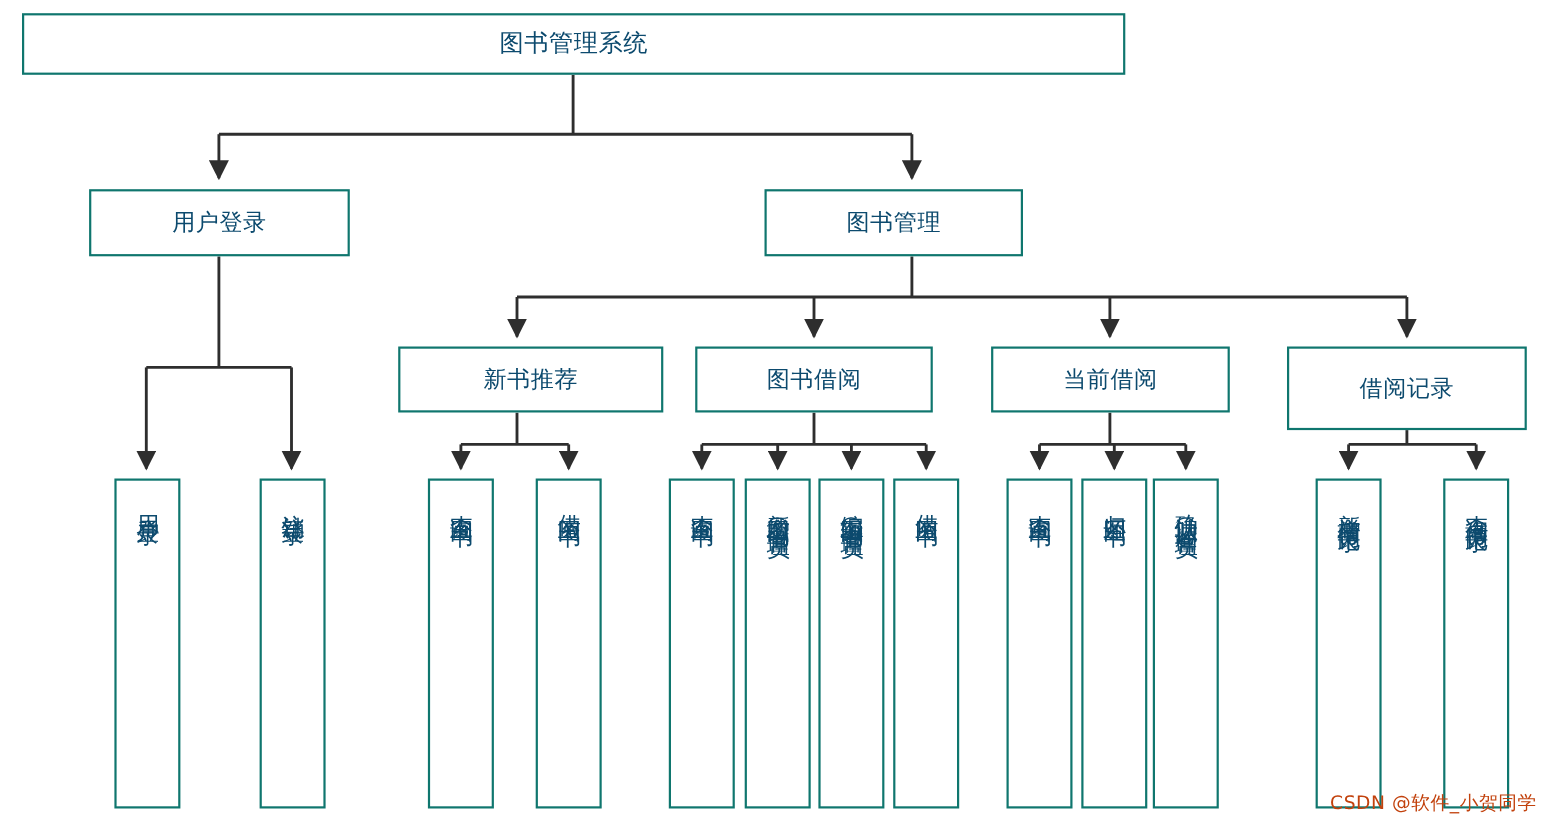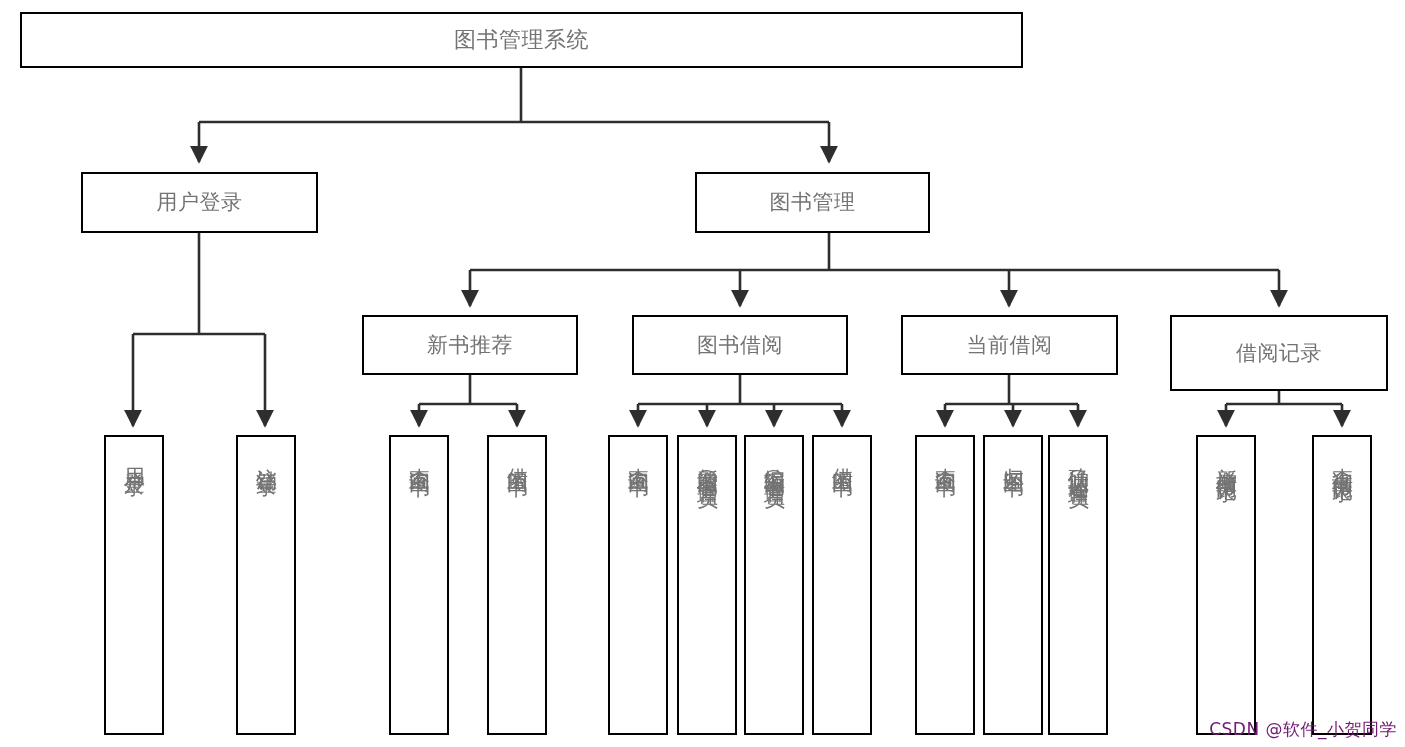--- a/index.html
+++ b/index.html
@@ -22,26 +22,26 @@
     position: absolute;
     left: 0;
     top: 0;
     width: 1405px;
     height: 747px;
     pointer-events: none;
   }
   .node {
     position: absolute;
     box-sizing: border-box;
-    border: 2px solid #000000;
+    border: 2px solid #0f766e;
     background: #ffffff;
     display: flex;
     align-items: center;
     justify-content: center;
-    color: #737373;
+    color: #0c4a6e;
     z-index: 2;
   }
   .node .label {
     display: block;
     text-align: center;
     line-height: 1.18;
     letter-spacing: 0.5px;
     white-space: nowrap;
   }
   
@@ -63,21 +63,21 @@
     font-size: 21px;
     line-height: 1.0;
     letter-spacing: 3px;
     white-space: normal;
   }
   .watermark {
     position: absolute;
     right: 8px;
     bottom: 6px;
     font-size: 17px;
-    color: #701a75;
+    color: #c2410c;
     z-index: 5;
     white-space: nowrap;
     letter-spacing: 0.5px;
   }
 </style>
 </head>
 <body>
 
 <div id="diagram">
 
@@ -135,21 +135,21 @@
     <span class="label">图书管理系统</span>
   </div>
 
   <div class="node horiz" style="left:81px; top:172px; width:237px; height:61px;">
     <span class="label">用户登录</span>
   </div>
   <div class="node horiz" style="left:695px; top:172px; width:235px; height:61px;">
     <span class="label">图书管理</span>
   </div>
 
-  <div class="node horiz" style="left:362px; top:315px; width:216px; height:60px;">
+  <div class="node horiz" style="left:362px; top:315px; width:241px; height:60px;">
     <span class="label">新书推荐</span>
   </div>
   <div class="node horiz" style="left:632px; top:315px; width:216px; height:60px;">
     <span class="label">图书借阅</span>
   </div>
   <div class="node horiz" style="left:901px; top:315px; width:217px; height:60px;">
     <span class="label">当前借阅</span>
   </div>
   <div class="node horiz" style="left:1170px; top:315px; width:218px; height:76px;">
     <span class="label">借阅记录</span>

